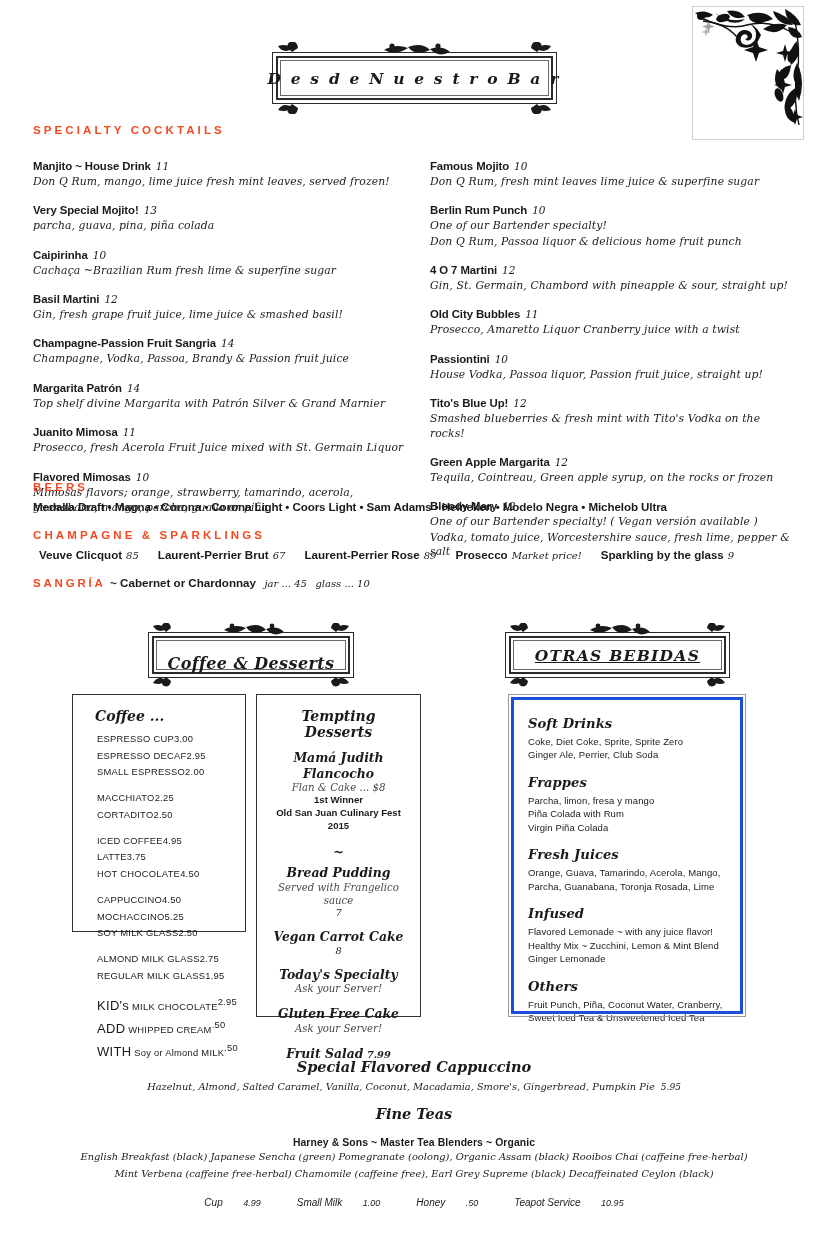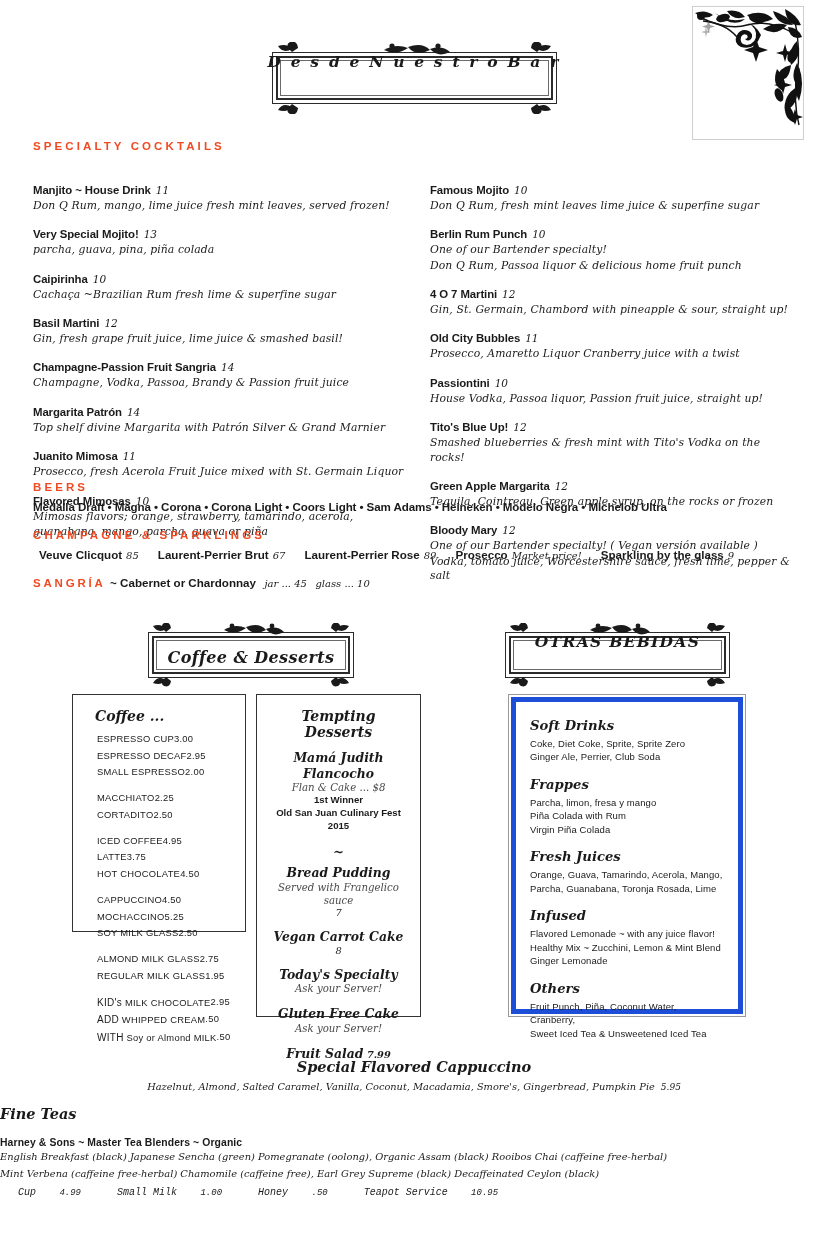--- a/index.html
+++ b/index.html
@@ -24,21 +24,21 @@
     overflow: hidden;
   }
   .corner-ornament svg { display: block; }
 
   
   .banner {
     position: relative;
     margin: 0 auto;
     background: #fff;
     display: flex;
-    align-items: flex-start;
+    align-items: center;
     justify-content: center;
   }
   .banner .frame-outer {
     position: absolute;
     inset: 0;
     border: 1px solid #2b2b2b;
   }
   .banner .frame-mid {
     position: absolute;
     inset: 4px;
@@ -77,27 +77,27 @@
   .section-head {
     color: #f04a22;
     font-weight: bold;
     font-size: 11.5px;
     letter-spacing: 3.1px;
   }
 
   
   #cocktails {
     position: absolute;
-    top: 140px; left: 33px;
+    top: 124px; left: 33px;
     width: 762px;
   }
   #cocktails .cols {
     display: flex;
     gap: 0;
-    margin-top: 28px;
+    margin-top: 20px;
   }
   #cocktails .col { width: 397px; }
   #cocktails .col.right { width: 365px; }
   .drink { margin-bottom: 11px; }
   .drink-title {
     font-size: 11.4px;
     font-weight: bold;
     letter-spacing: -0.1px;
     display: inline;
   }
@@ -142,32 +142,32 @@
   #sangria { position: absolute; top: 573px; left: 33px; }
   .sangria-label {
     color: #f04a22; font-weight: bold; font-size: 11.5px; letter-spacing: 2.8px;
   }
   .sangria-body { font-size: 11.6px; font-weight: bold; }
 
   
   #coffee-banner { position: absolute; top: 632px; left: 148px; width: 206px; height: 46px; }
   #coffee-banner .banner-text { font-size: 16px; letter-spacing: 0.4px; margin-top: 16px; }
   #otras-banner { position: absolute; top: 632px; left: 505px; width: 225px; height: 46px; }
-  #otras-banner .banner-text { font-size: 15.5px; letter-spacing: 1.3px; }
+  #otras-banner .banner-text { font-size: 15.5px; letter-spacing: 1.3px; text-decoration: underline; }
 
   
   #boxes { position: absolute; top: 694px; left: 0; width: 828px; height: 325px; }
   .panel {
     position: absolute;
     background: #fff;
     border: 1px solid #333;
     padding: 11px 12px 8px 12px;
   }
   .panel.double {
-    border: 5px solid #1d4ed8;
+    border: 3px solid #1d4ed8;
     outline: 1px solid #999;
     outline-offset: 2px;
   }
   #coffee-panel { left: 72px; top: 0; width: 174px; height: 238px; }
   #desserts-panel { left: 256px; top: 0; width: 165px; height: 323px; }
   #otras-panel { left: 511px; top: 3px; width: 232px; height: 317px; padding: 16px 14px; }
 
   .script-head {
     font-family: "DejaVu Serif", "Liberation Serif", serif;
     font-weight: bold;
@@ -178,21 +178,21 @@
 
   .coffee-row {
     display: flex;
     font-size: 9.4px;
     letter-spacing: 0.25px;
     padding: 0 6px 0 12px;
     line-height: 1.78;
   }
   .coffee-row .nm { white-space: nowrap; }
   .coffee-row .pr { font-variant-numeric: tabular-nums; }
-  .sm-caps { font-size: 10px; letter-spacing: 0.3px; }
+  .sm-caps { font-size: 13px; letter-spacing: 0.3px; }
   .gap { height: 9px; }
 
   
   #desserts-panel { text-align: center; }
   #desserts-panel .script-head { margin: 2px 0 10px 0; }
   .dess-name {
     font-family: "DejaVu Serif", "Liberation Serif", serif;
     font-weight: bold;
     font-style: italic;
     font-size: 12.4px;
@@ -228,33 +228,33 @@
   
   #cappuccino { position: absolute; top: 1058px; left: 0; width: 828px; text-align: center; }
   .capp-title {
     font-family: "DejaVu Serif", "Liberation Serif", serif;
     font-weight: bold; font-style: italic; font-size: 14.5px;
   }
   .capp-list {
     font-family: "DejaVu Serif", "Liberation Serif", serif;
     font-style: italic; font-size: 9.8px; margin-top: 6px;
   }
-  #teas { position: absolute; top: 1105px; left: 0; width: 828px; }
+  #teas { position: absolute; top: 1105px; left: 0; width: 828px; text-align: center; }
   .teas-title {
     font-family: "DejaVu Serif", "Liberation Serif", serif;
     font-weight: bold; font-style: italic; font-size: 14.5px;
   }
   .teas-sub { font-size: 10.4px; font-weight: bold; margin-top: 15px; letter-spacing: 0.1px; }
   .teas-line {
     font-family: "DejaVu Serif", "Liberation Serif", serif;
     font-style: italic; font-size: 9.9px; line-height: 1.5; margin-top: 2px;
   }
   .teas-prices {
-    font-family: Liberation Mono, monospace;
-    font-style: italic; font-size: 10px; margin-top: 5px;
+    font-family: Liberation Sans, sans-serif;
+    font-style: italic; font-size: 10px; margin-top: 15px;
   }
   .teas-prices span { margin: 0 9px; }
   .pnum { font-size: 9px; }
 </style>
 </head>
 <body>
 
 <div class="corner-ornament">
   <svg width="112" height="134" viewBox="0 0 112 134" xmlns="http://www.w3.org/2000/svg">
     <g fill="#111">

